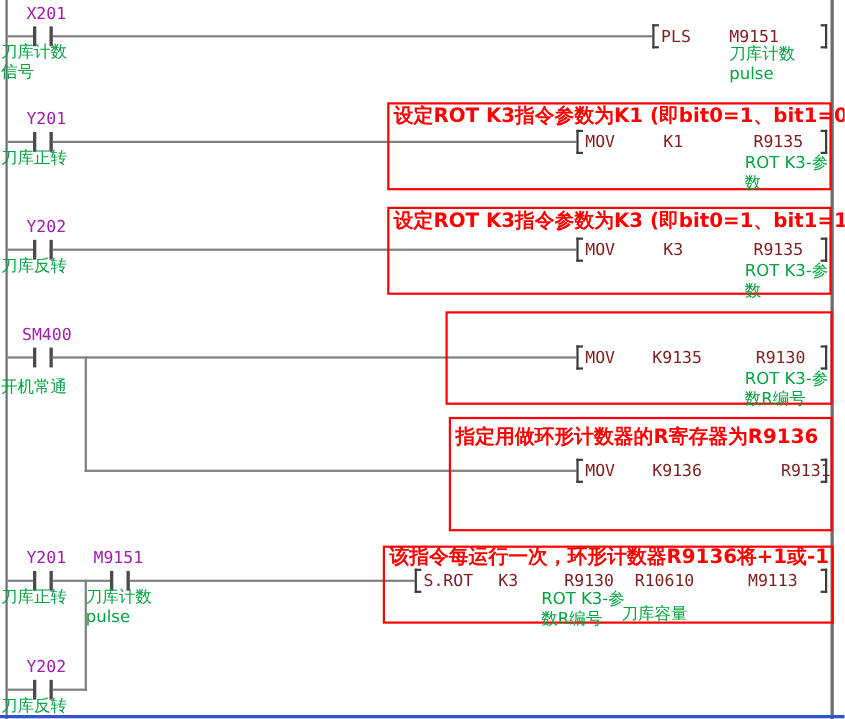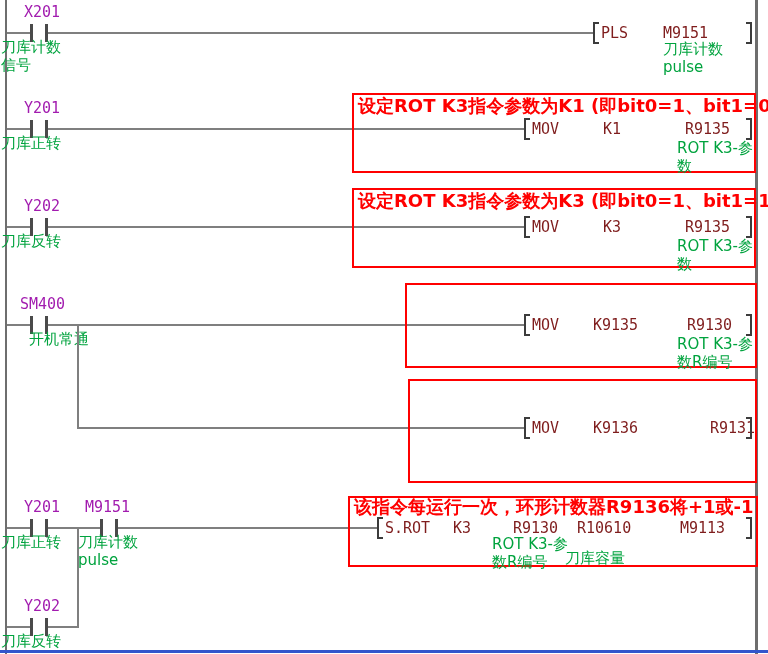--- a/index.html
+++ b/index.html
@@ -84,36 +84,37 @@
     <span class="bk bk-c" style="left:746px;top:216px;"></span>
   </div>
   <div class="cmt" style="left:677px;top:237px;"><span>ROT K3-参</span><br><span>数</span></div>
 
   <div class="wire-h" style="left:7px;top:324px;width:23px;"></div>
   <div>
     <span class="bar" style="left:30px;top:316px;"></span>
     <span class="bar" style="left:45px;top:316px;"></span>
     <span class="dev" style="left:20px;top:297px;">SM400</span>
   </div>
-  <div class="cmt" style="left:1px;top:330px;margin-left:28px;"><span>开机常通</span></div>
+  <div class="cmt" style="left:1px;top:342px;"><span>开机常通</span></div>
   <div class="wire-h" style="left:48px;top:324px;width:476px;"></div>
   <div class="wire-v" style="left:77px;top:324px;height:105px;"></div>
   <div class="wire-h" style="left:77px;top:427px;width:447px;"></div>
 
   <div class="ann-box" style="left:405px;top:283px;width:352px;height:85px;"></div>
   <div>
     <span class="bk bk-o" style="left:524px;top:314px;"></span>
     <span class="tok" style="left:532px;top:317px;">MOV</span>
     <span class="tok" style="left:593px;top:317px;">K9135</span>
     <span class="tok" style="left:687px;top:317px;">R9130</span>
     <span class="bk bk-c" style="left:746px;top:314px;"></span>
   </div>
   <div class="cmt" style="left:677px;top:335px;"><span>ROT K3-参</span><br><span>数R编号</span></div>
 
   <div class="ann-box" style="left:408px;top:379px;width:349px;height:104px;"></div>
+  <div class="ann-txt" style="left:414px;top:388px;">指定用做环形计数器的R寄存器为R9136</div>
   <div>
     <span class="bk bk-o" style="left:524px;top:417px;"></span>
     <span class="tok" style="left:532px;top:420px;">MOV</span>
     <span class="tok" style="left:593px;top:420px;">K9136</span>
     <span class="tok" style="left:687px;top:420px;margin-left:23px;">R9131</span>
     <span class="bk bk-c" style="left:746px;top:417px;"></span>
   </div>
 
   <div class="wire-h" style="left:7px;top:527px;width:23px;"></div>
   <div>

